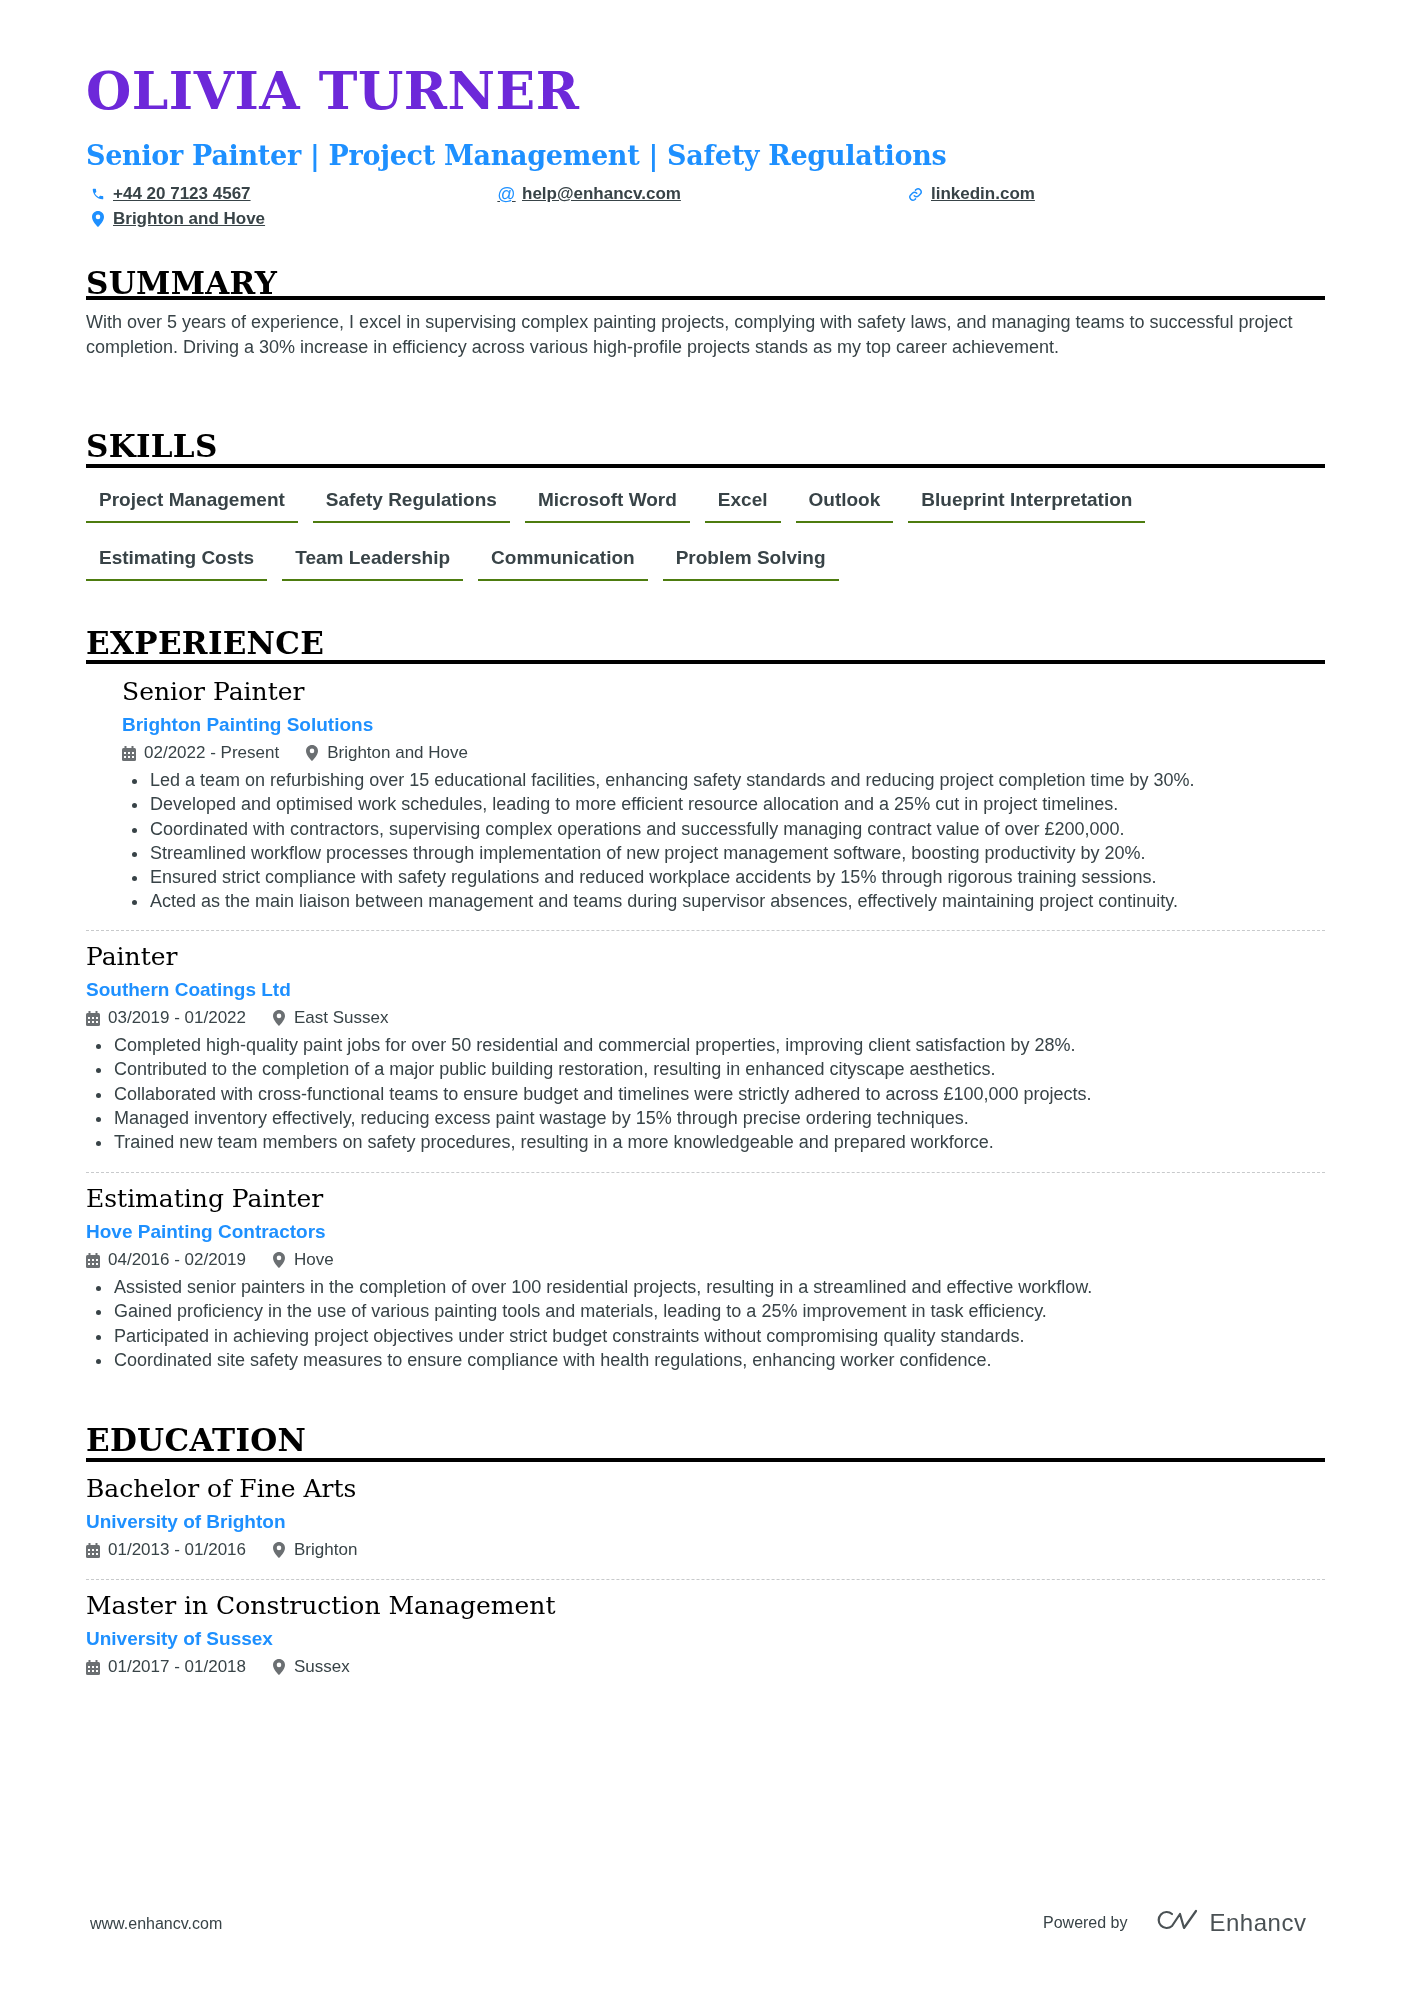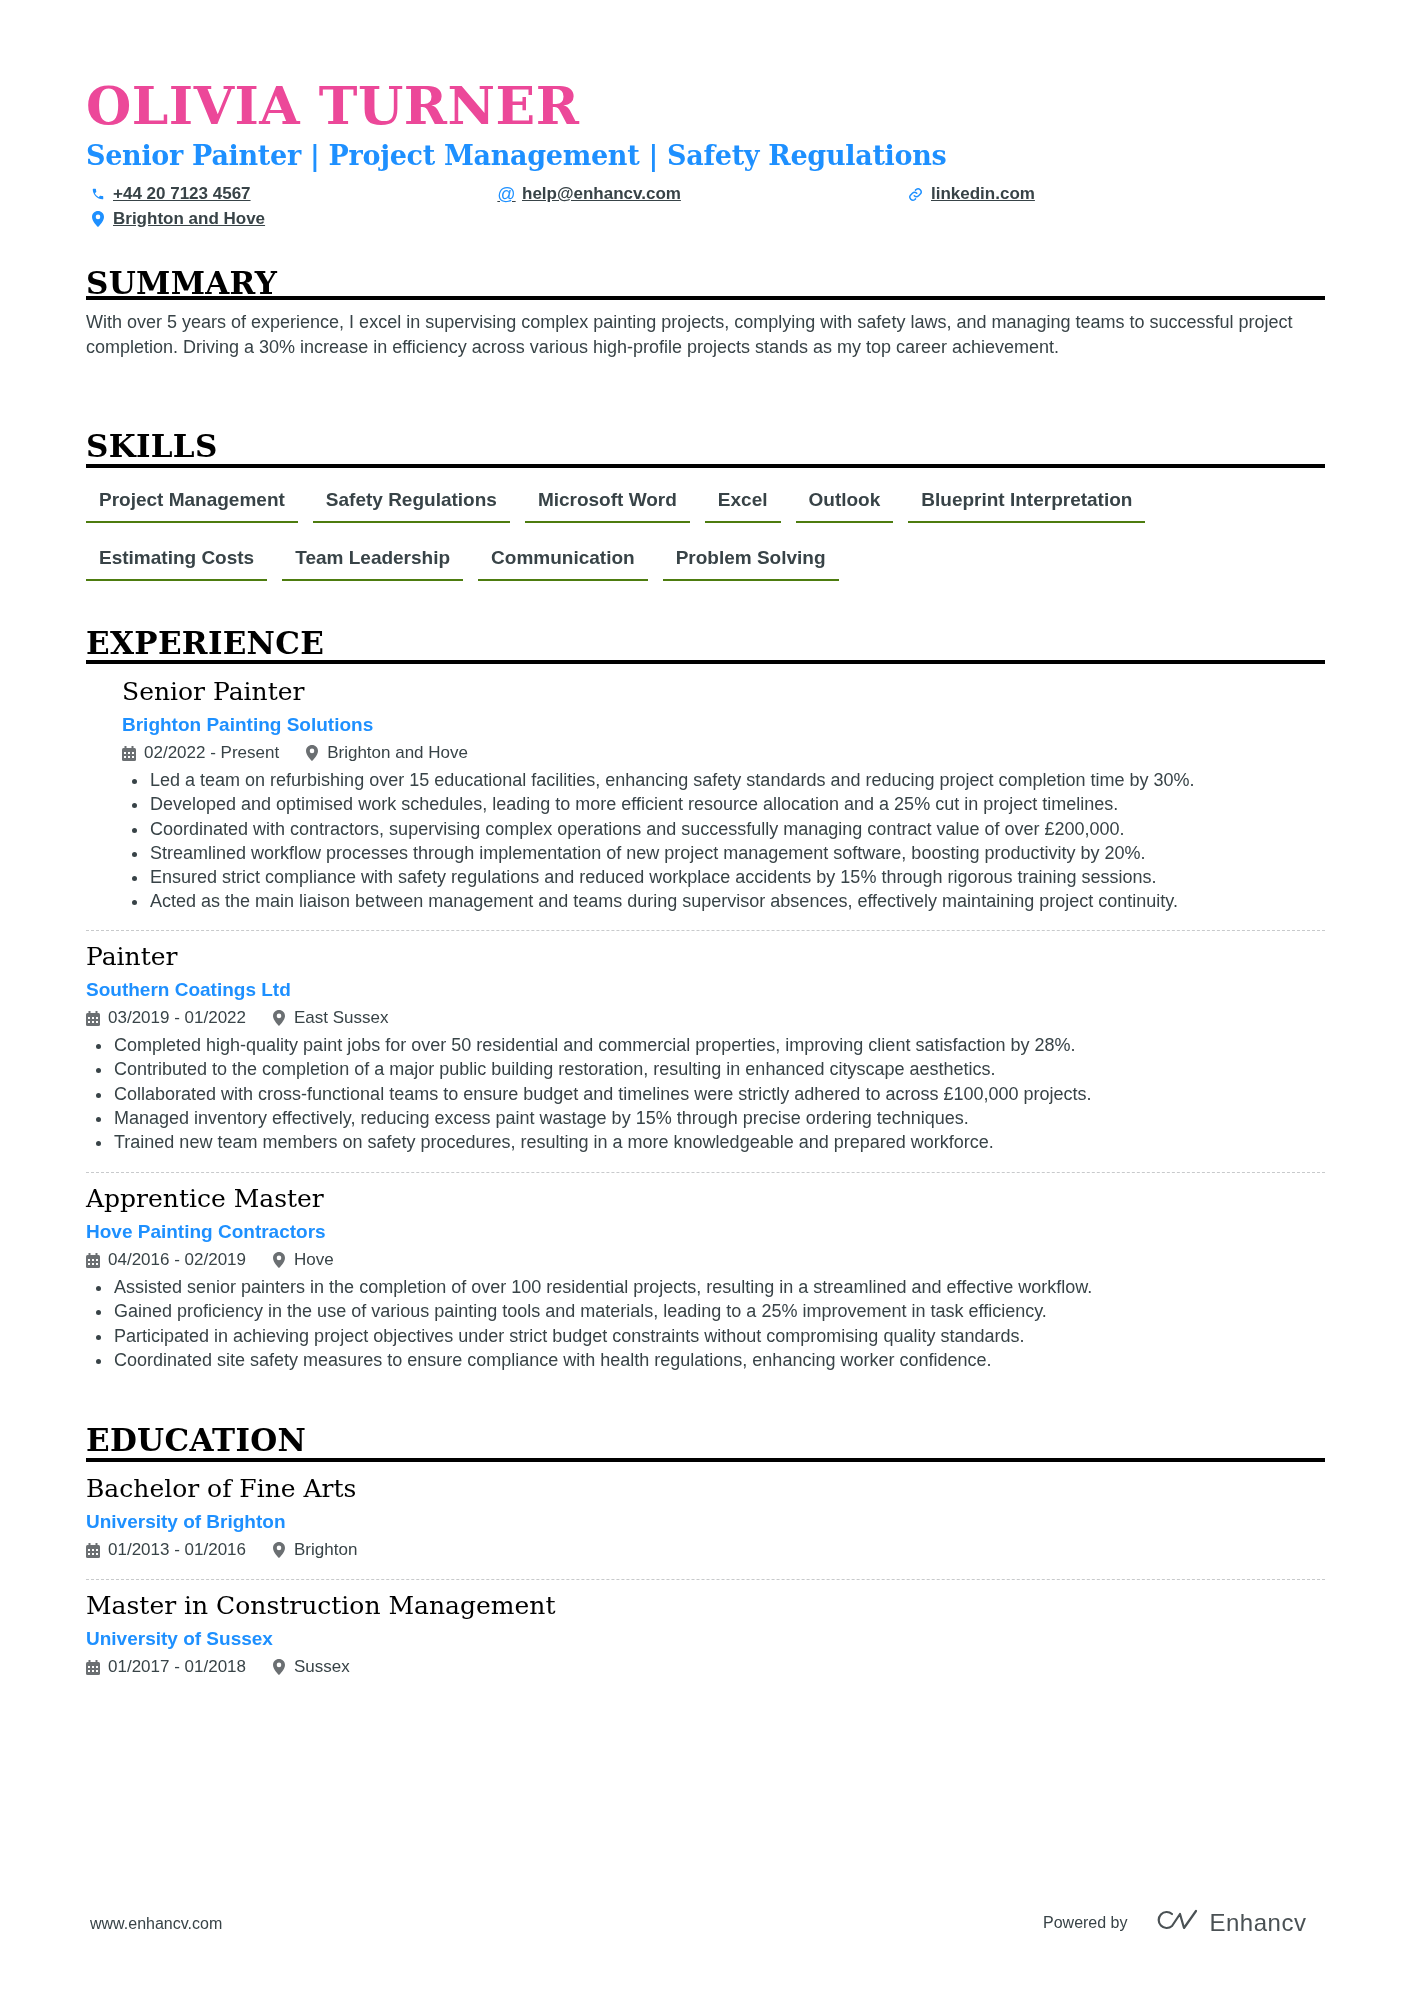--- a/index.html
+++ b/index.html
@@ -1,20 +1,20 @@
 <!DOCTYPE html>
 <html><head>
 <meta charset="utf-8">
 <style>
   * { box-sizing: border-box; margin: 0; padding: 0; }
   html, body { width: 1410px; height: 1995px; background: #ffffff; }
   body { position: relative; font-family: "Liberation Sans", sans-serif; color: #384347; overflow: hidden; }
   .page { position: absolute; left: 86px; top: 0; width: 1239px; }
 
-  .name { position: absolute; top: 76px; left: 0; font-family: "DejaVu Serif", serif; font-weight: bold; font-size: 52px; line-height: 60px; color: #ec4899; letter-spacing: 0.5px; }
+  .name { position: absolute; top: 61px; left: 0; font-family: "DejaVu Serif", serif; font-weight: bold; font-size: 52px; line-height: 60px; color: #6d28d9; letter-spacing: 0.5px; }
   .headline { position: absolute; top: 138px; left: 0; font-family: "DejaVu Serif", serif; font-weight: bold; font-size: 27px; line-height: 36px; color: #1e90ff; letter-spacing: -0.3px; }
   .contact { position: absolute; left: 4px; width: 1239px; height: 24px; display: flex; font-weight: bold; font-size: 17px; color: #384347; text-decoration: underline; }
   .contact .item { width: 409px; display: flex; align-items: center; gap: 8px; line-height: 24px; }
   .icon-blue { color: #1e90ff; display: inline-flex; width: 15px; height: 18px; align-items: center; justify-content: center; }
 
   .section-title { position: absolute; left: 0; font-family: "DejaVu Serif", serif; font-weight: bold; font-size: 31px; line-height: 38px; color: #000; letter-spacing: 0.3px; }
   .rule { position: absolute; left: 0; width: 1239px; height: 4px; background: #000; }
 
   .summary { position: absolute; top: 310px; left: 0; width: 1239px; font-size: 18px; line-height: 24.5px; color: #384347; }
 
@@ -176,21 +176,21 @@
       <li>Completed high-quality paint jobs for over 50 residential and commercial properties, improving client satisfaction by 28%.</li>
       <li>Contributed to the completion of a major public building restoration, resulting in enhanced cityscape aesthetics.</li>
       <li>Collaborated with cross-functional teams to ensure budget and timelines were strictly adhered to across £100,000 projects.</li>
       <li>Managed inventory effectively, reducing excess paint wastage by 15% through precise ordering techniques.</li>
       <li>Trained new team members on safety procedures, resulting in a more knowledgeable and prepared workforce.</li>
     </ul>
   </div>
   <div class="dashed" style="top:1172px;"></div>
 
   <div class="entry" style="top:1182px;">
-    <div class="entry-title">Apprentice Master</div>
+    <div class="entry-title">Estimating Painter</div>
     <div class="entry-org">Hove Painting Contractors</div>
     <div class="entry-meta">
       <span class="meta-item">
         <span class="gray-icon">
           <svg width="14" height="15" viewBox="0 0 14 15">
               <rect x="2.5" y="0" width="2" height="3" fill="#6b6f72"></rect>
               <rect x="9.5" y="0" width="2" height="3" fill="#6b6f72"></rect>
               <rect x="0" y="2" width="14" height="13" rx="1.5" fill="#6b6f72"></rect>
               <rect x="2" y="6" width="2" height="2" fill="#fff"></rect>
               <rect x="6" y="6" width="2" height="2" fill="#fff"></rect>

